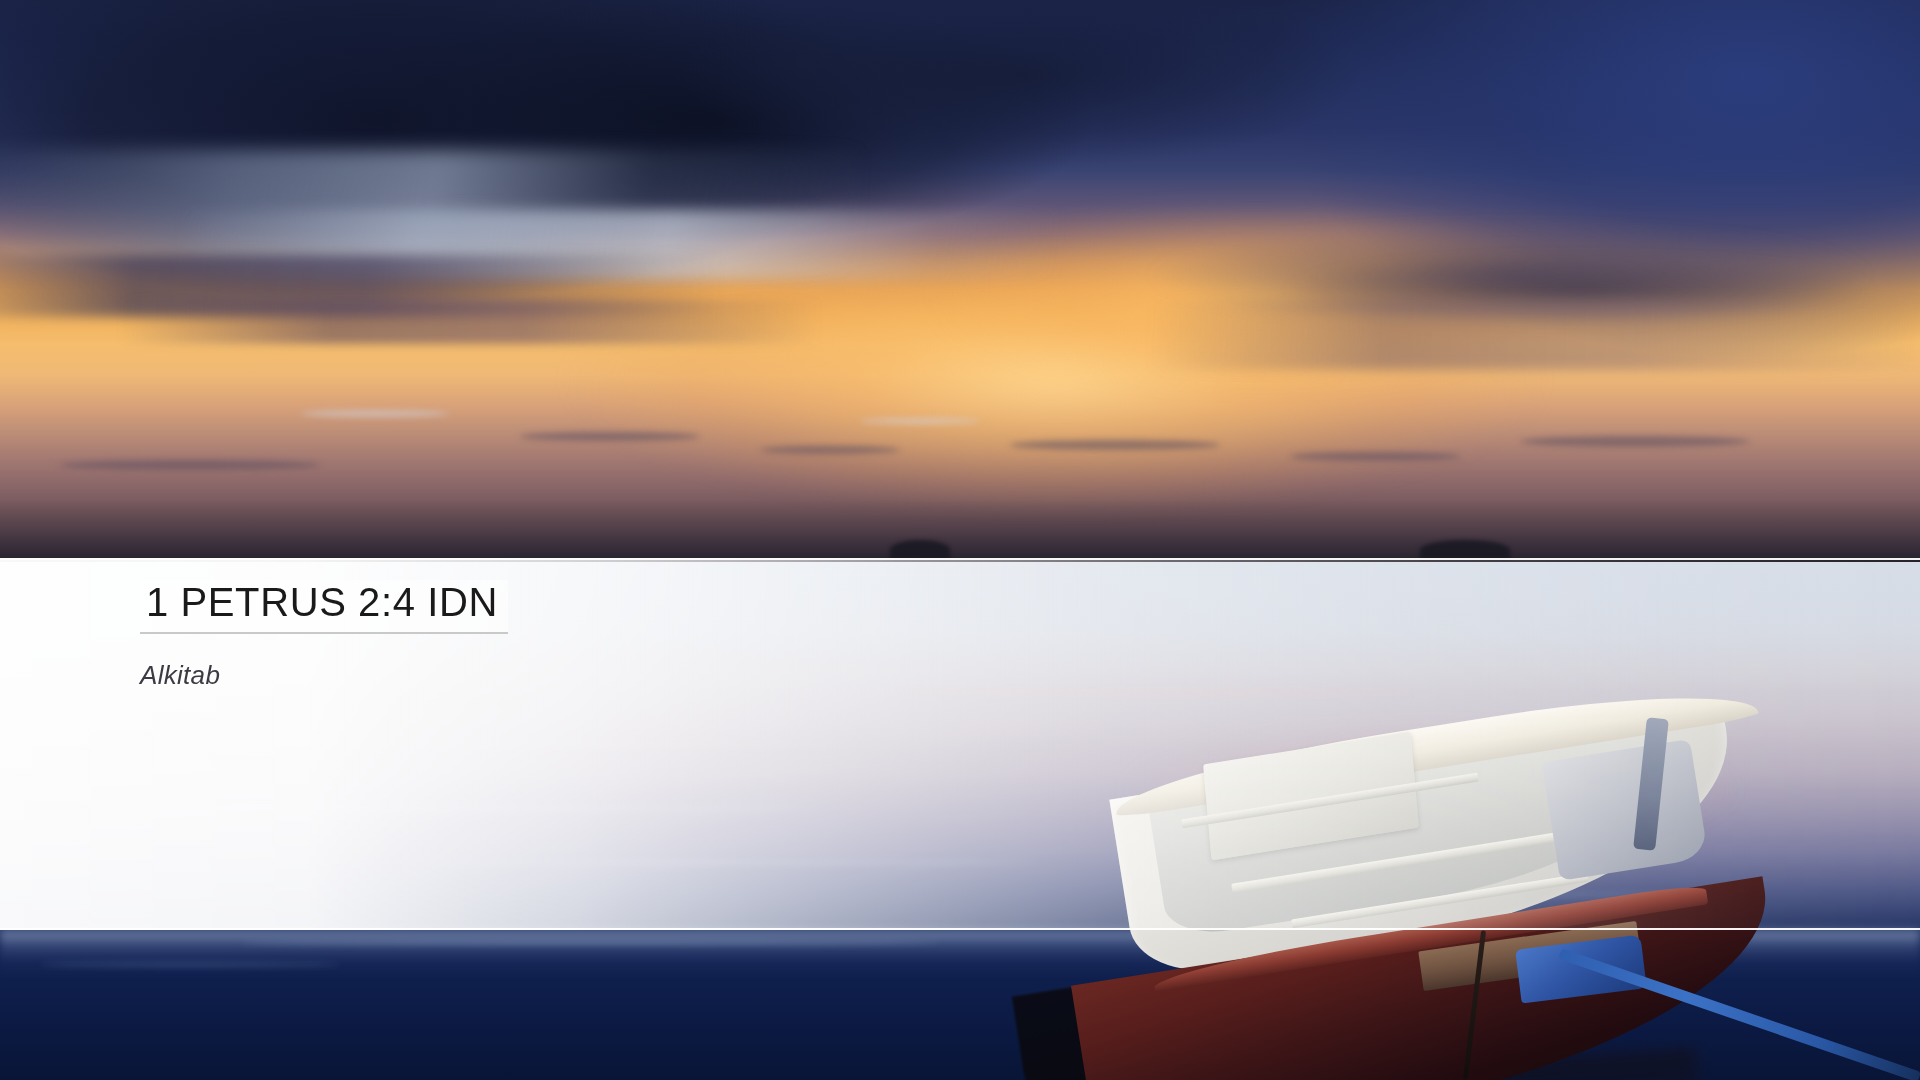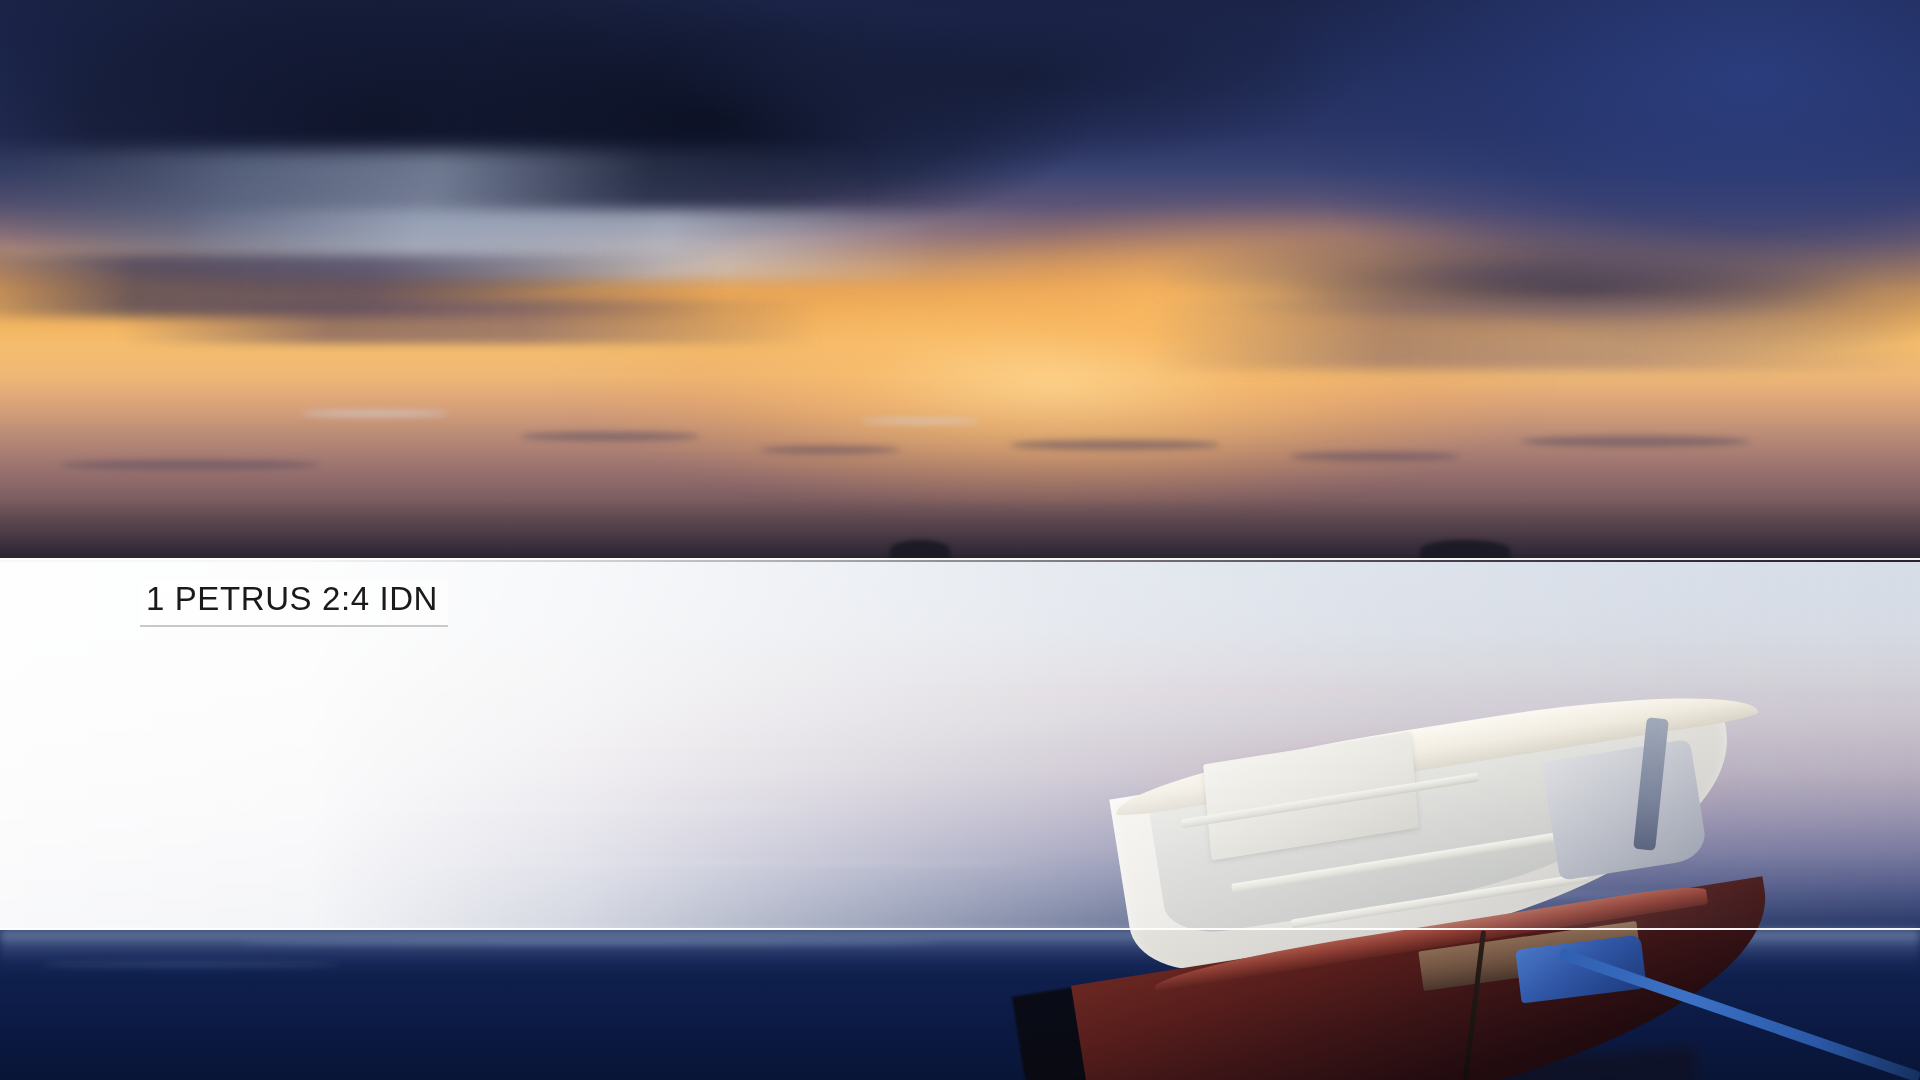--- a/index.html
+++ b/index.html
@@ -320,21 +320,21 @@
     border-bottom:2px solid rgba(255,255,255,0.95);
   }
 
   .verse-block {
     position:absolute; left:140px; top:580px; width:1660px;
   }
 
   .ref {
     display:inline-block;
     font-family:"Liberation Sans", sans-serif;
-    font-size:33px;
+    font-size:40px;
     font-weight:300;
     letter-spacing:0.6px;
     color:#1a1a1a;
     padding:0 10px 7px 6px;
     border-bottom:2px solid #c9c9c9;
     background:rgba(255,255,255,0.55);
   }
 
   .verse-text {
     margin-top:26px;
@@ -434,16 +434,17 @@
 
   </div>
 
   <div class="overlay"></div>
 
   <div class="verse-block">
 
     <div class="ref">1 PETRUS 2:4 IDN</div>
 
 
+    <div class="attrib">Alkitab</div>
 
   </div>
 
 </div>
 
 </body></html>

